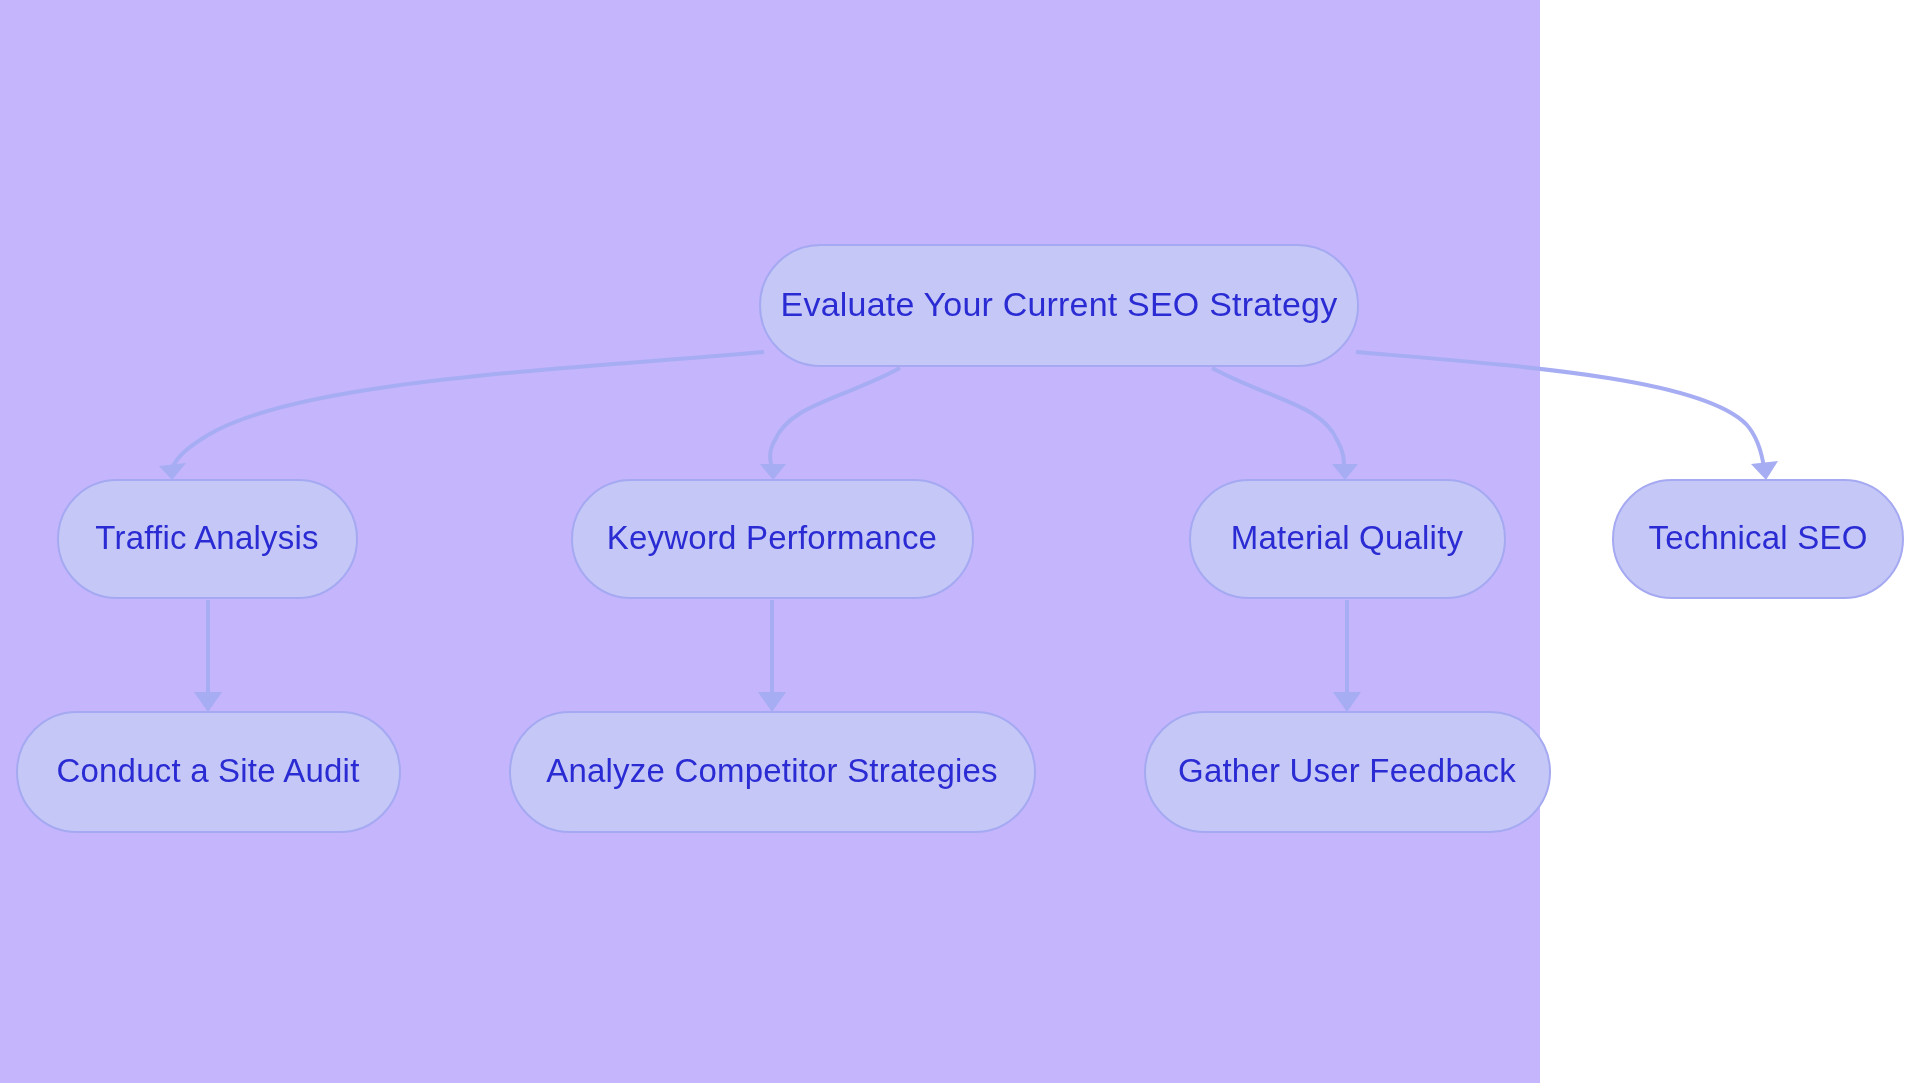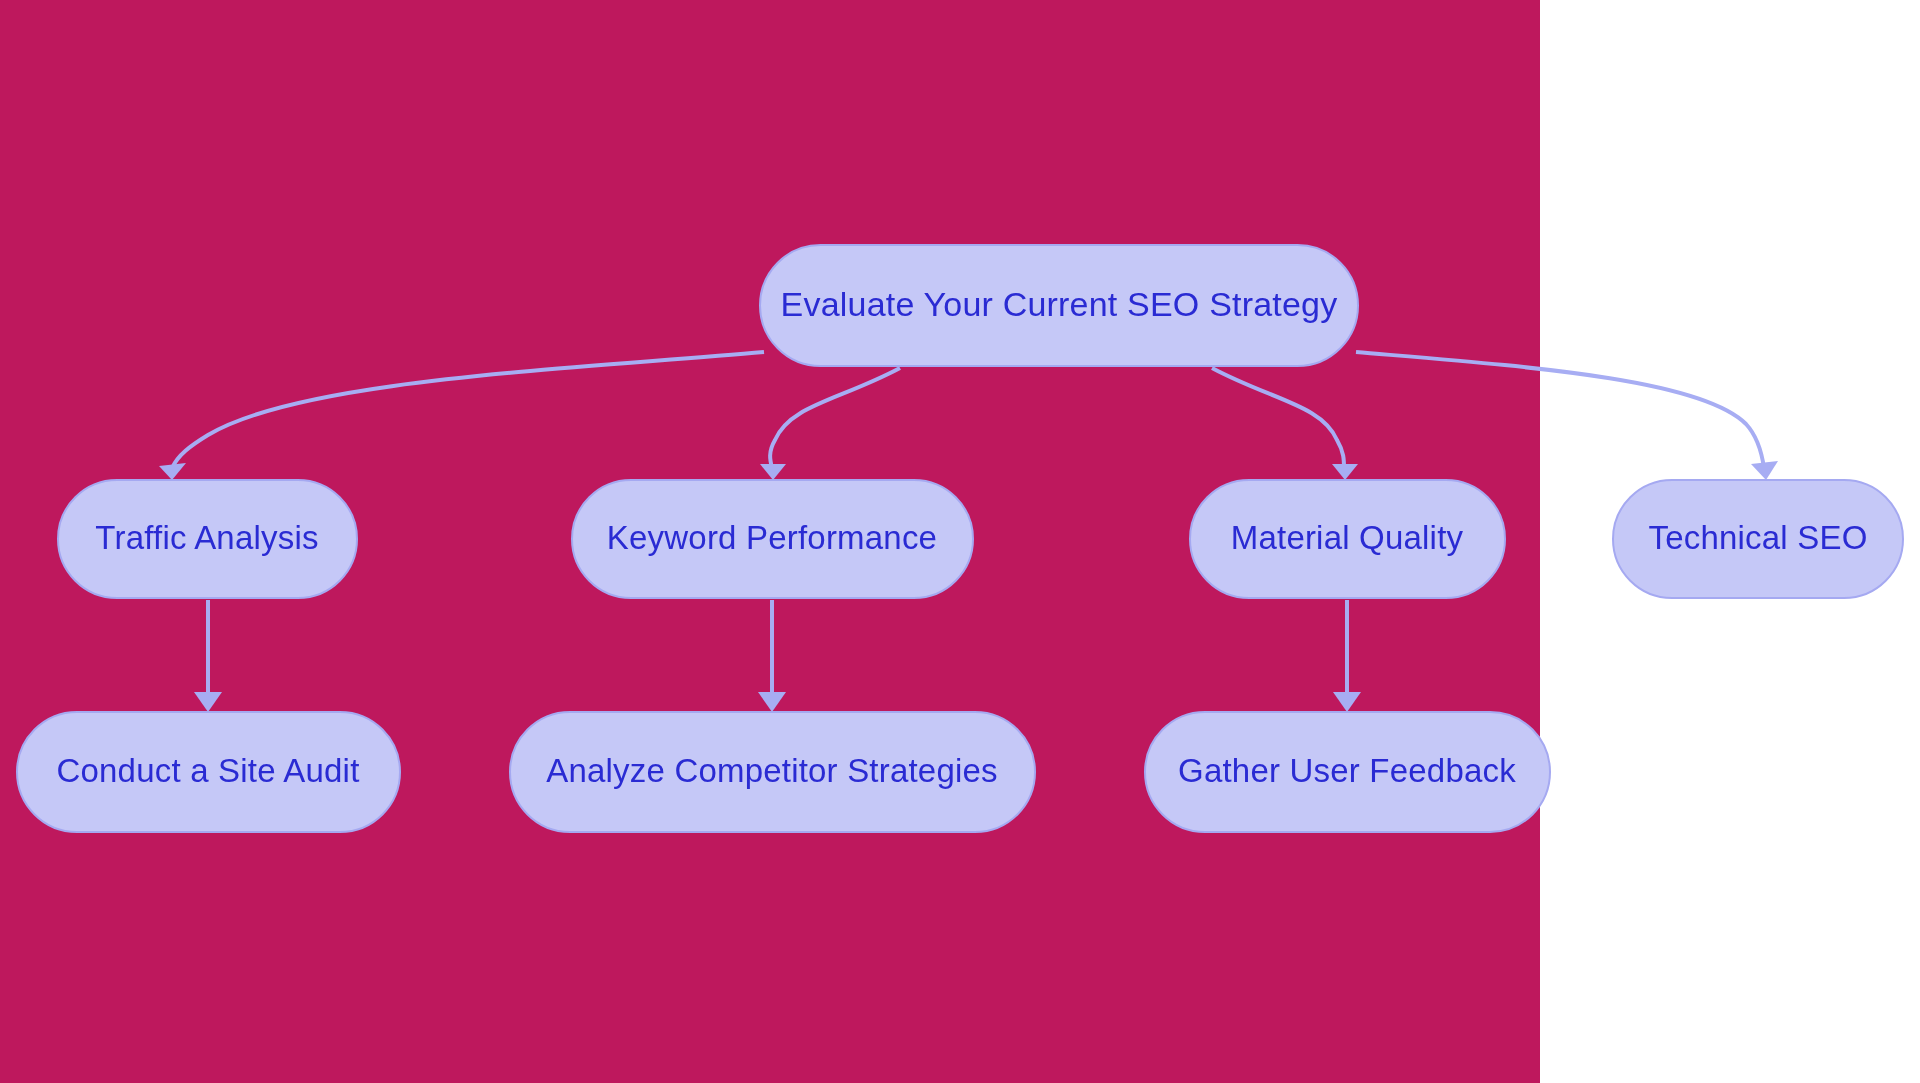--- a/index.html
+++ b/index.html
@@ -11,21 +11,21 @@
   body {
     width: 1920px;
     height: 1083px;
     overflow: hidden;
     font-family: "Liberation Sans", sans-serif;
   }
   #flow-root {
     position: relative;
     width: 1540px;
     height: 1083px;
-    background: #be185d;
+    background: #c4b5fd;
   }
   svg#flow-svg {
     position: absolute;
     top: 0;
     left: 0;
     width: 1920px;
     height: 1083px;
     display: block;
   }
   .node-shape {

